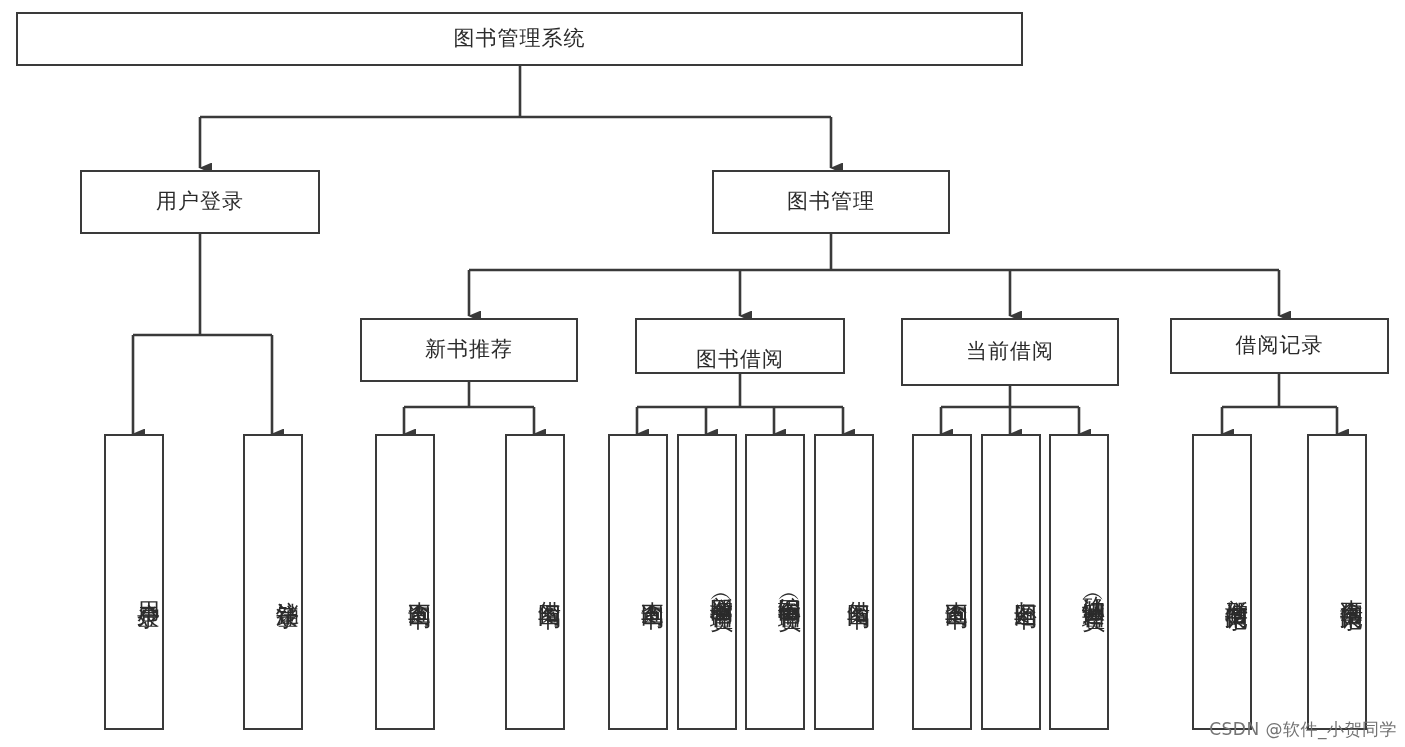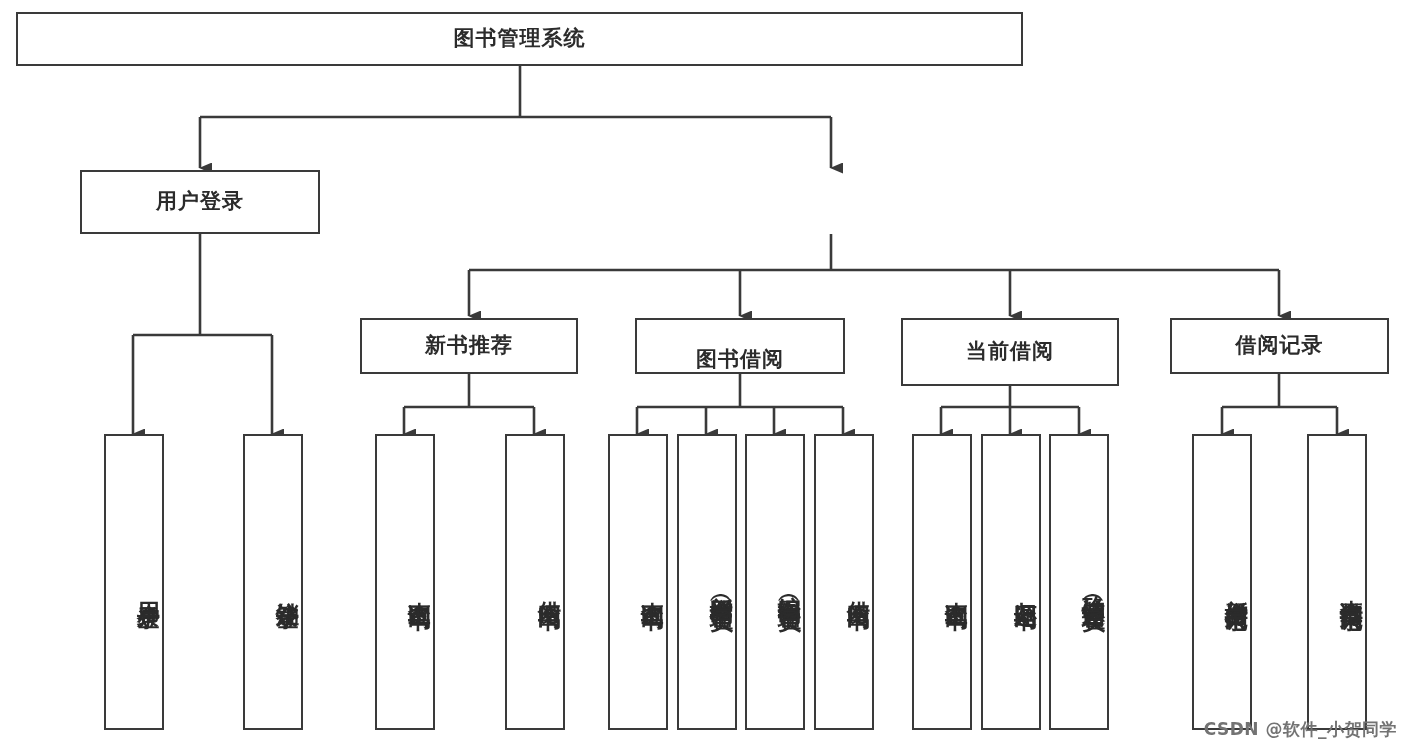--- a/index.html
+++ b/index.html
@@ -10,21 +10,20 @@
   }
   body {
     font-family: "DejaVu Sans", "Liberation Sans", sans-serif;
   }
   #canvas {
     position: relative;
     width: 1405px;
     height: 747px;
     background: #ffffff;
     overflow: hidden;
-    font-weight: bold;
   }
   #wires {
     position: absolute;
     left: 0;
     top: 0;
     width: 1405px;
     height: 747px;
     pointer-events: none;
   }
   .node {
@@ -124,22 +123,25 @@
     </g>
   </svg>
 
   <div class="node horiz" style="left:16px; top:12px; width:1007px; height:54px;">
     <span>图书管理系统</span>
   </div>
 
   <div class="node horiz" style="left:80px; top:170px; width:240px; height:64px;">
     <span>用户登录</span>
   </div>
+  <div class="node horiz" style="left:712px; top:170px; width:238px; height:64px;">
+    <span>图书管理</span>
+  </div>
 
-  <div class="node horiz" style="left:360px; top:318px; width:218px; height:56px;">
+  <div class="node horiz" style="left:360px; top:318px; width:218px; height:64px;">
     <span>新书推荐</span>
   </div>
   <div class="node horiz" style="left:635px; top:318px; width:210px; height:56px;align-items:flex-end;">
     <span>图书借阅</span>
   </div>
   <div class="node horiz" style="left:901px; top:318px; width:218px; height:68px;">
     <span>当前借阅</span>
   </div>
   <div class="node horiz" style="left:1170px; top:318px; width:219px; height:56px;">
     <span>借阅记录</span>

